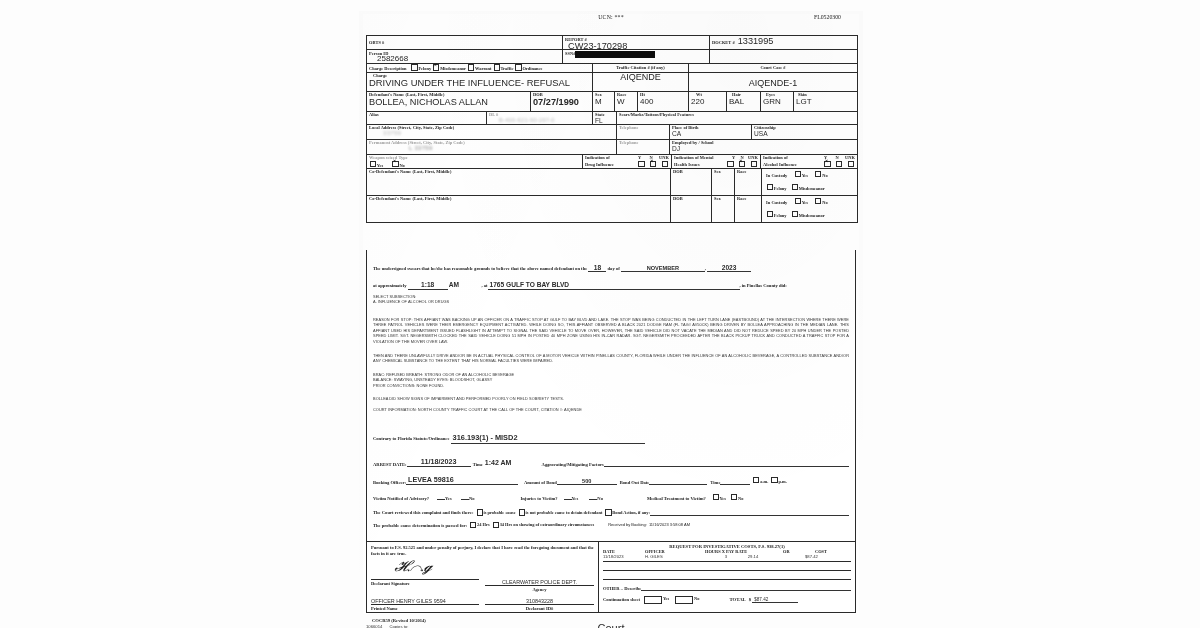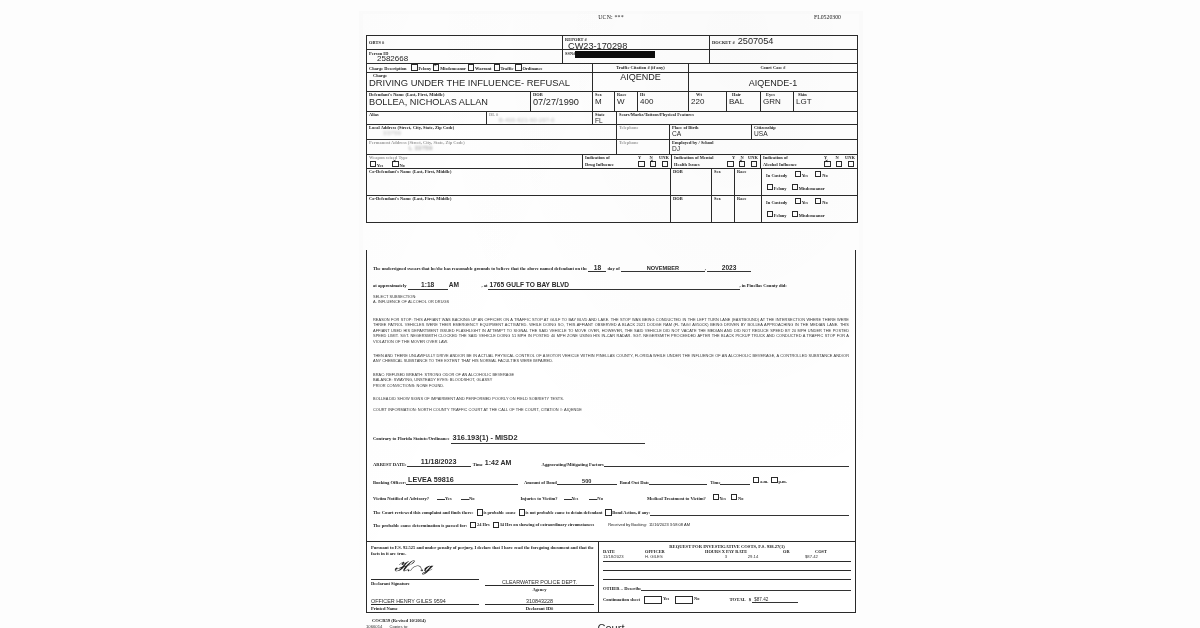--- a/index.html
+++ b/index.html
@@ -83,21 +83,21 @@
       <div class="cell" style="width:195px;display:flex;align-items:center;">
         <span class="lbl">OBTS #</span>
         <span class="val" style="margin-left:6px;"></span>
       </div>
       <div class="cell" style="width:147px;display:flex;flex-direction:column;">
         <span class="lbl">REPORT #</span>
         <span class="val" style="margin-left:3px;font-size:9.2px;">CW23-170298</span>
       </div>
       <div class="cell" style="flex:1;display:flex;align-items:center;">
         <span class="lbl">DOCKET #</span>
-        <span class="val" style="margin-left:3px;font-size:9.2px;">2507054</span>
+        <span class="val" style="margin-left:3px;font-size:9.2px;">1331995</span>
       </div>
     </div>
 
     <div class="row" style="height:13px;">
       <div class="cell" style="width:195px;">
         <span class="lbl">Person ID</span>
         <span class="val" style="margin-left:8px;margin-top:-1px;">2582668</span>
       </div>
       <div class="cell" style="width:147px;">
         <span class="lbl" style="display:inline-block">SSN#</span><span class="redact" style="width:80px;"></span>
@@ -137,21 +137,21 @@
       </div>
     </div>
 
     <div class="row" style="height:19px;">
       <div class="cell" style="width:163px;">
         <span class="lbl">Defendant's Name (Last, First, Middle)</span>
         <span class="val" style="font-size:9.2px;margin-top:1px;">BOLLEA, NICHOLAS ALLAN</span>
       </div>
       <div class="cell" style="width:62px;">
         <span class="lbl">DOB</span>
-        <span class="val" style="font-size:9.2px;margin-top:1px;">07/27/1990</span>
+        <span class="val" style="font-size:9.2px;margin-top:1px;font-weight:bold;">07/27/1990</span>
       </div>
       <div class="cell" style="width:22px;">
         <span class="lbl">Sex</span>
         <span class="val" style="margin-top:1px;">M</span>
       </div>
       <div class="cell" style="width:23px;">
         <span class="lbl">Race</span>
         <span class="val" style="margin-top:1px;">W</span>
       </div>
       <div class="cell" style="width:31px;">

